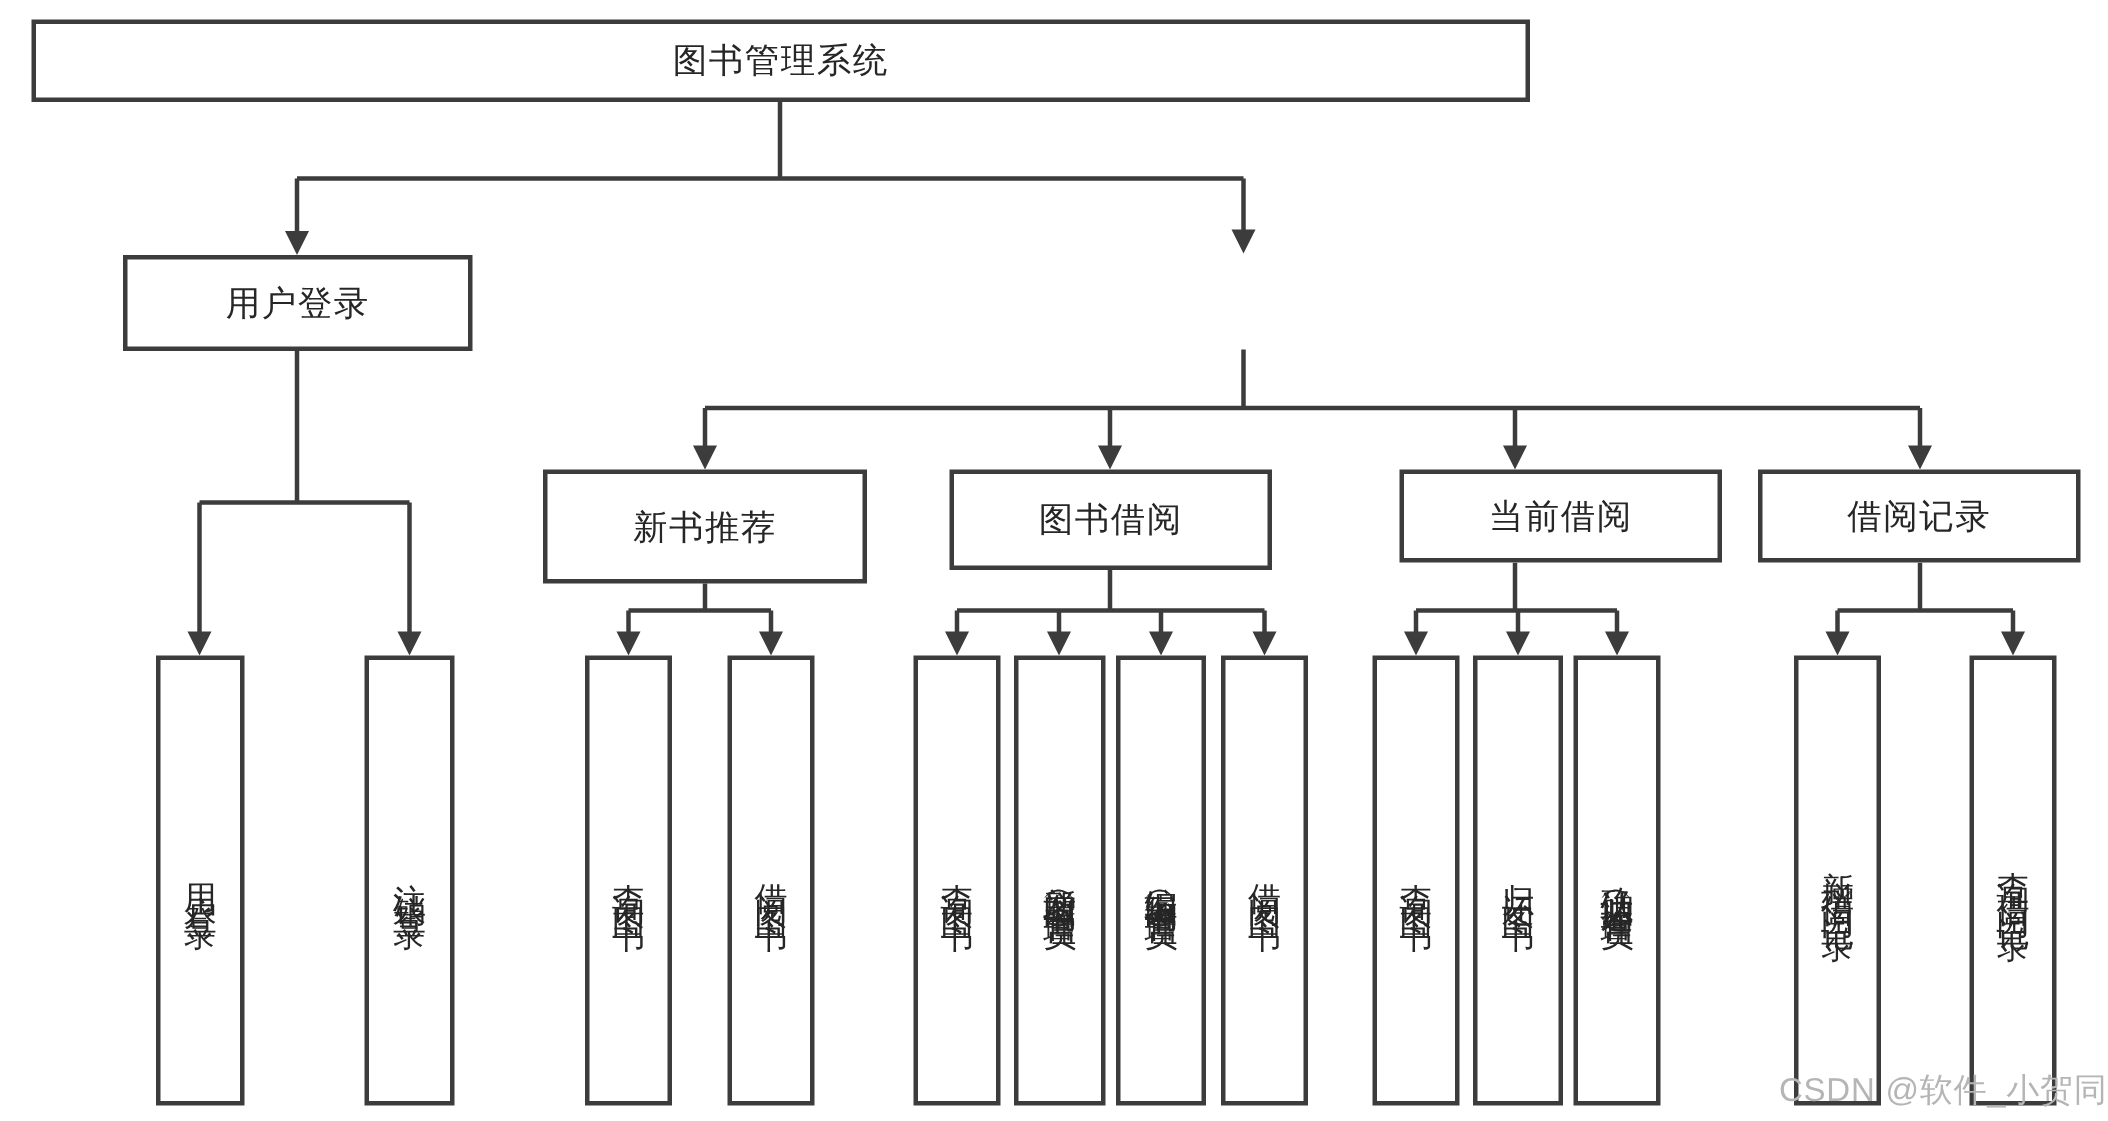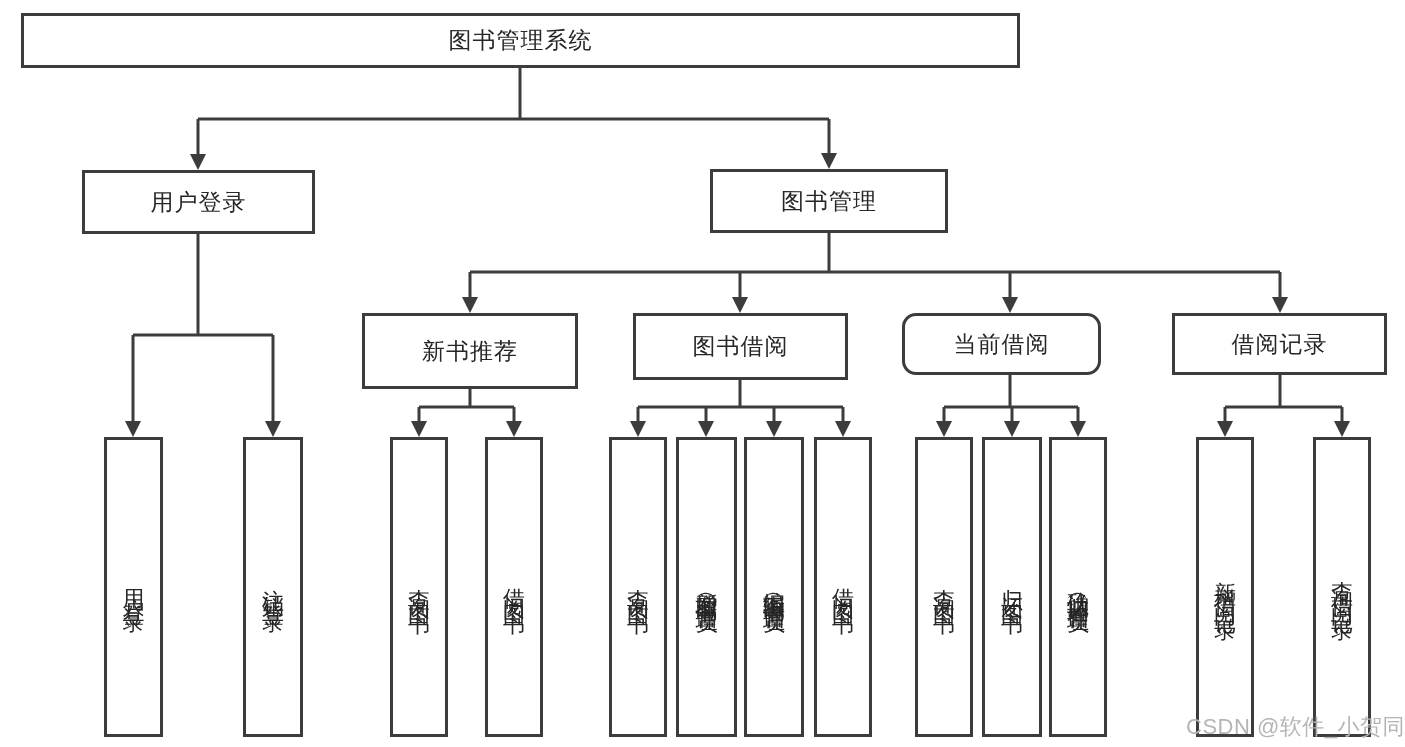--- a/index.html
+++ b/index.html
@@ -134,25 +134,24 @@
       <path d="M1225 407 V423"></path>
       <polygon points="1217,421 1233,421 1225,437" fill="#3c3c3c" stroke="none"></polygon>
       <path d="M1342 407 V423"></path>
       <polygon points="1334,421 1350,421 1342,437" fill="#3c3c3c" stroke="none"></polygon>
     </g>
   </svg>
 
   <div class="node" style="left:21px; top:13px; width:999px; height:55px;text-align:center;">图书管理系统</div>
 
   <div class="node" style="left:82px; top:170px; width:233px; height:64px;">用户登录</div>
-  <div class="node" style="left:710px; top:169px; width:238px; height:64px;">图书管理</div>
 
   <div class="node" style="left:362px; top:313px; width:216px; height:76px;">新书推荐</div>
   <div class="node" style="left:633px; top:313px; width:215px; height:67px;">图书借阅</div>
-  <div class="node" style="left:902px; top:313px; width:199px; height:62px;border-radius:14px;">当前借阅</div>
+  <div class="node" style="left:933px; top:313px; width:215px; height:62px;">当前借阅</div>
   <div class="node" style="left:1172px; top:313px; width:215px; height:62px;">借阅记录</div>
 
   <div class="node vert" style="left:104px; top:437px; width:59px; height:300px;">用户登录</div>
   <div class="node vert" style="left:243px; top:437px; width:60px; height:300px;">注销登录</div>
 
   <div class="node vert" style="left:390px; top:437px; width:58px; height:300px;">查询图书</div>
   <div class="node vert" style="left:485px; top:437px; width:58px; height:300px;">借阅图书</div>
 
   <div class="node vert" style="left:609px; top:437px; width:58px; height:300px;">查询图书</div>
   <div class="node vert long" style="left:676px; top:437px; width:61px; height:300px;">新增图书（管理员）</div>

